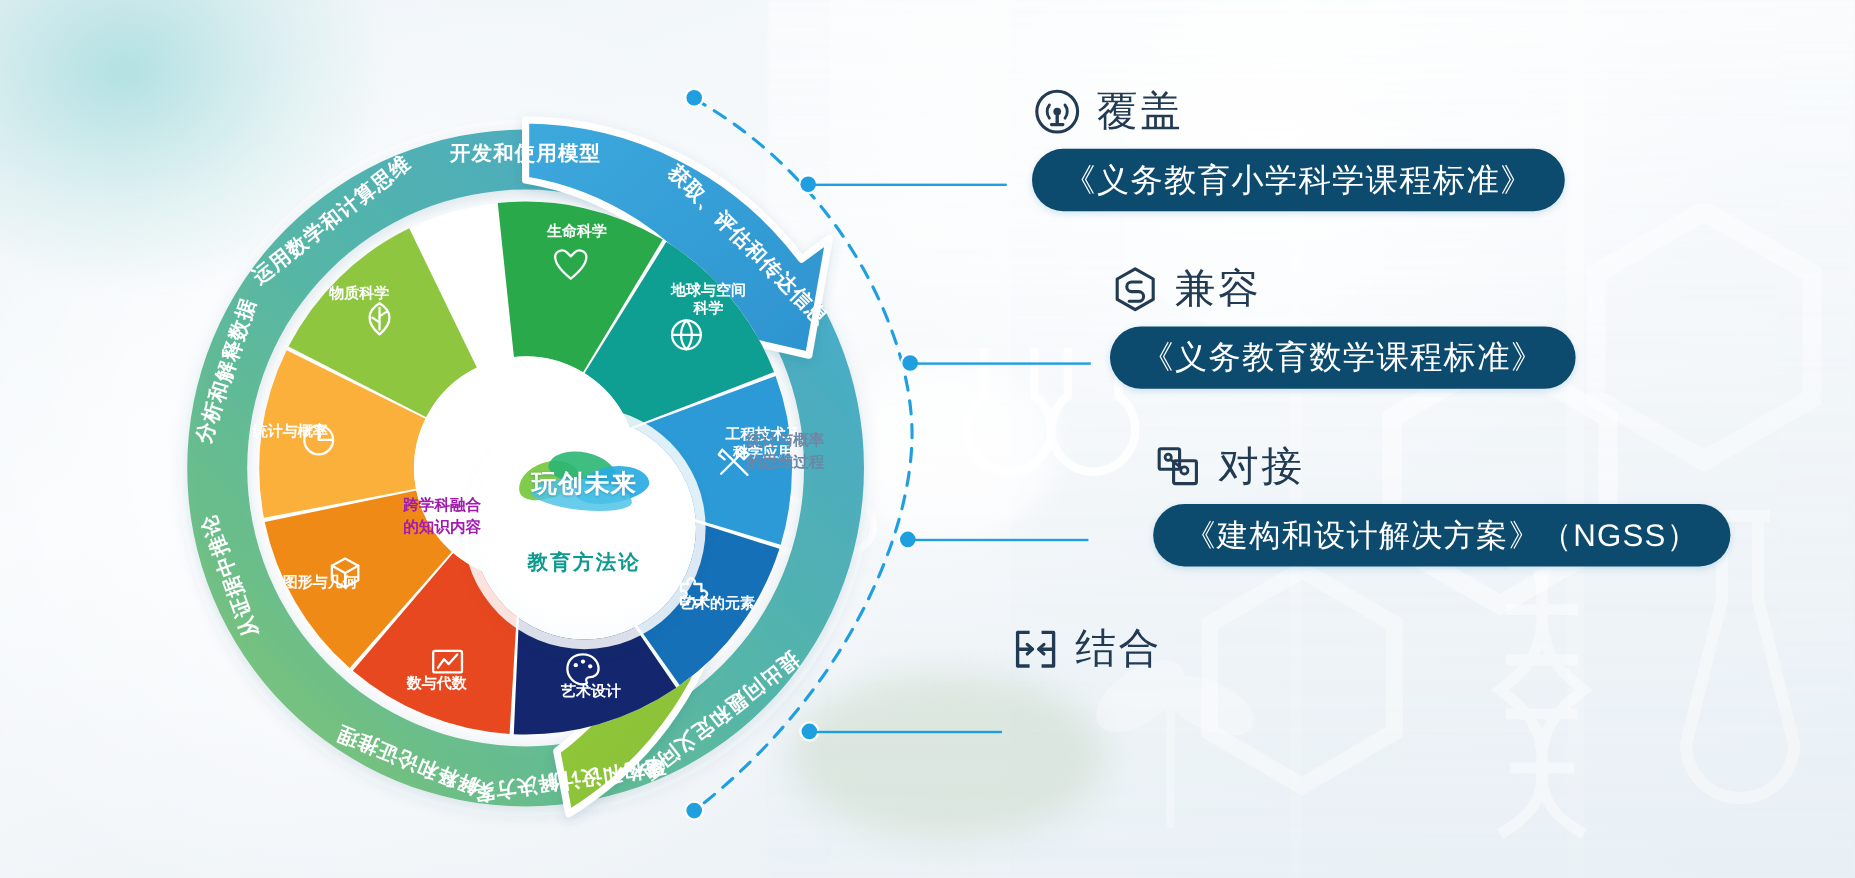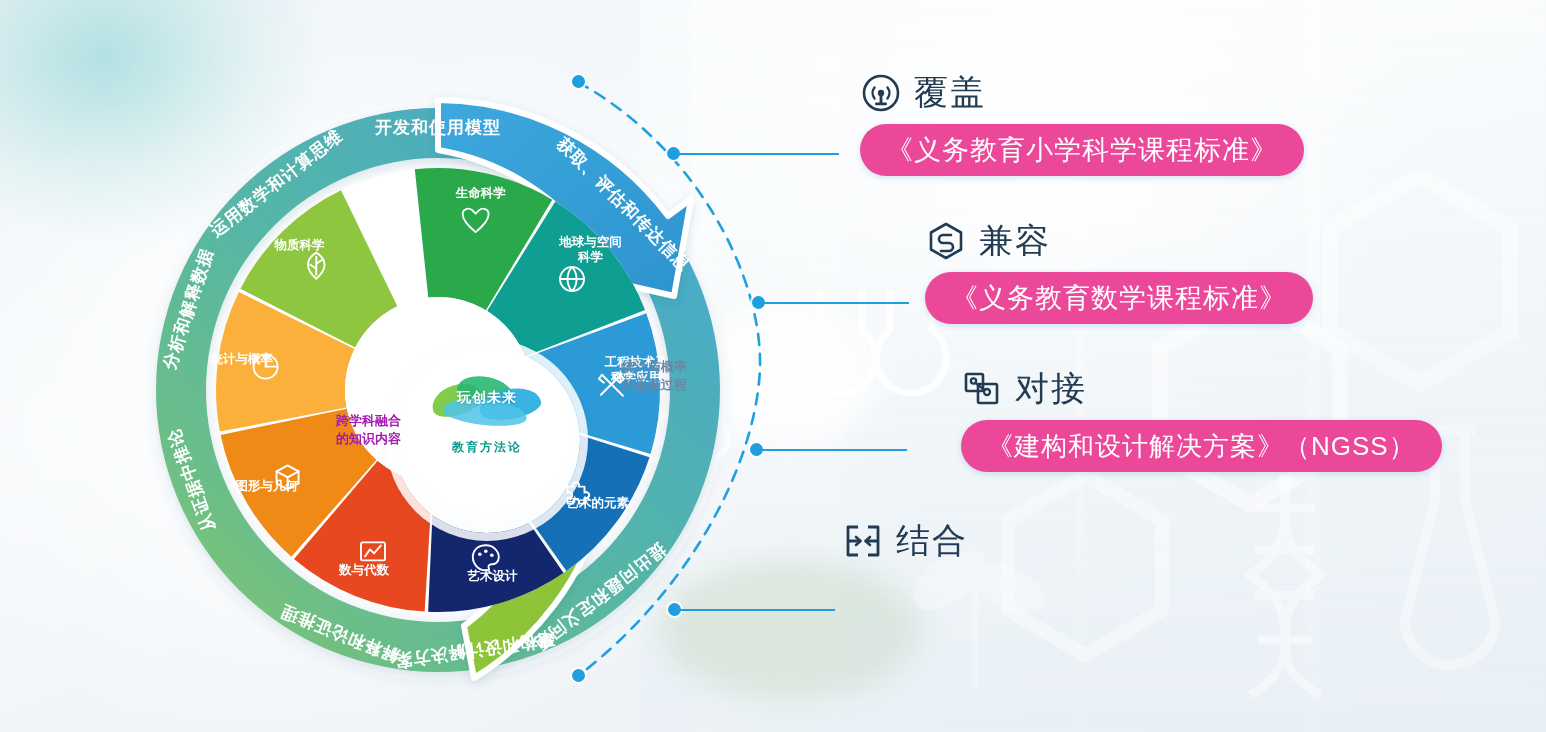--- a/index.html
+++ b/index.html
@@ -37,37 +37,37 @@
   .seglabel{font-family:"Liberation Sans","DejaVu Sans",sans-serif;font-weight:bold;
     fill:#ffffff;font-size:12.5px;}
 
   .centerdisc{position:absolute;left:286px;top:287px;width:186px;height:186px;border-radius:50%;
     background:radial-gradient(circle at 50% 42%, #ffffff 60%, #f3f8fb 100%);
     box-shadow:0 0 0 8px rgba(255,255,255,.85), 0 6px 18px rgba(20,70,110,.10);}
   .logo-wrap{position:absolute;left:0;right:0;top:26px;display:flex;flex-direction:column;align-items:center;}
   .logo-art{position:relative;width:120px;height:56px;}
   .logo-art .leaf{position:absolute;border-radius:50% 50% 50% 50%/60% 60% 40% 40%;}
   .logo-text{position:absolute;left:0;right:0;top:16px;text-align:center;
-     font-family:"Liberation Serif","DejaVu Serif",serif;font-weight:bold;font-size:14px;
+     font-family:"Liberation Serif","DejaVu Serif",serif;font-weight:bold;font-size:21px;
      color:#ffffff;letter-spacing:1px;text-shadow:0 1px 2px rgba(0,80,120,.35);}
-  .method-text{margin-top:10px;font-weight:bold;font-size:12px;color:#0e9a8e;letter-spacing:2px;}
+  .method-text{margin-top:28px;font-weight:bold;font-size:17px;color:#0e9a8e;letter-spacing:2px;}
 
   .side-note{position:absolute;font-weight:bold;font-size:13px;line-height:1.35;}
   .note-left{left:228px;top:352px;color:#a21caf;}
   .note-right{left:622px;top:358px;color:#6d88a6;}
 
   
   .callout{position:absolute;}
   .callout .head{display:flex;align-items:center;gap:12px;margin-bottom:8px;}
   .callout .head .ico{width:42px;height:42px;flex:0 0 42px;display:flex;align-items:center;justify-content:center;}
   .callout .head .ico svg{display:block}
   .callout .head .ttl{font-size:34px;font-weight:normal;color:#223b53;letter-spacing:2px;
      font-family:"Liberation Sans","DejaVu Sans",sans-serif;}
   .pill{display:inline-flex;align-items:center;justify-content:center;
-     background:#ec4899;color:#fff;border-radius:999px;height:52px;padding:0 26px;
+     background:#0c4a6e;color:#fff;border-radius:999px;height:52px;padding:0 26px;
      font-size:27px;font-weight:500;letter-spacing:1px;white-space:nowrap;
      box-shadow:0 2px 6px rgba(20,120,180,.18);}
   .pill.lg{font-size:26px;}
 
   
   .conn{position:absolute;height:2px;background:#1f9fe0;}
   .dot{position:absolute;width:13px;height:13px;border-radius:50%;background:#1f9fe0;
        box-shadow:0 0 0 2px rgba(255,255,255,.9);}
   #dashedcurve{position:absolute;left:0;top:0;width:1546px;height:732px;pointer-events:none;}
 </style>

